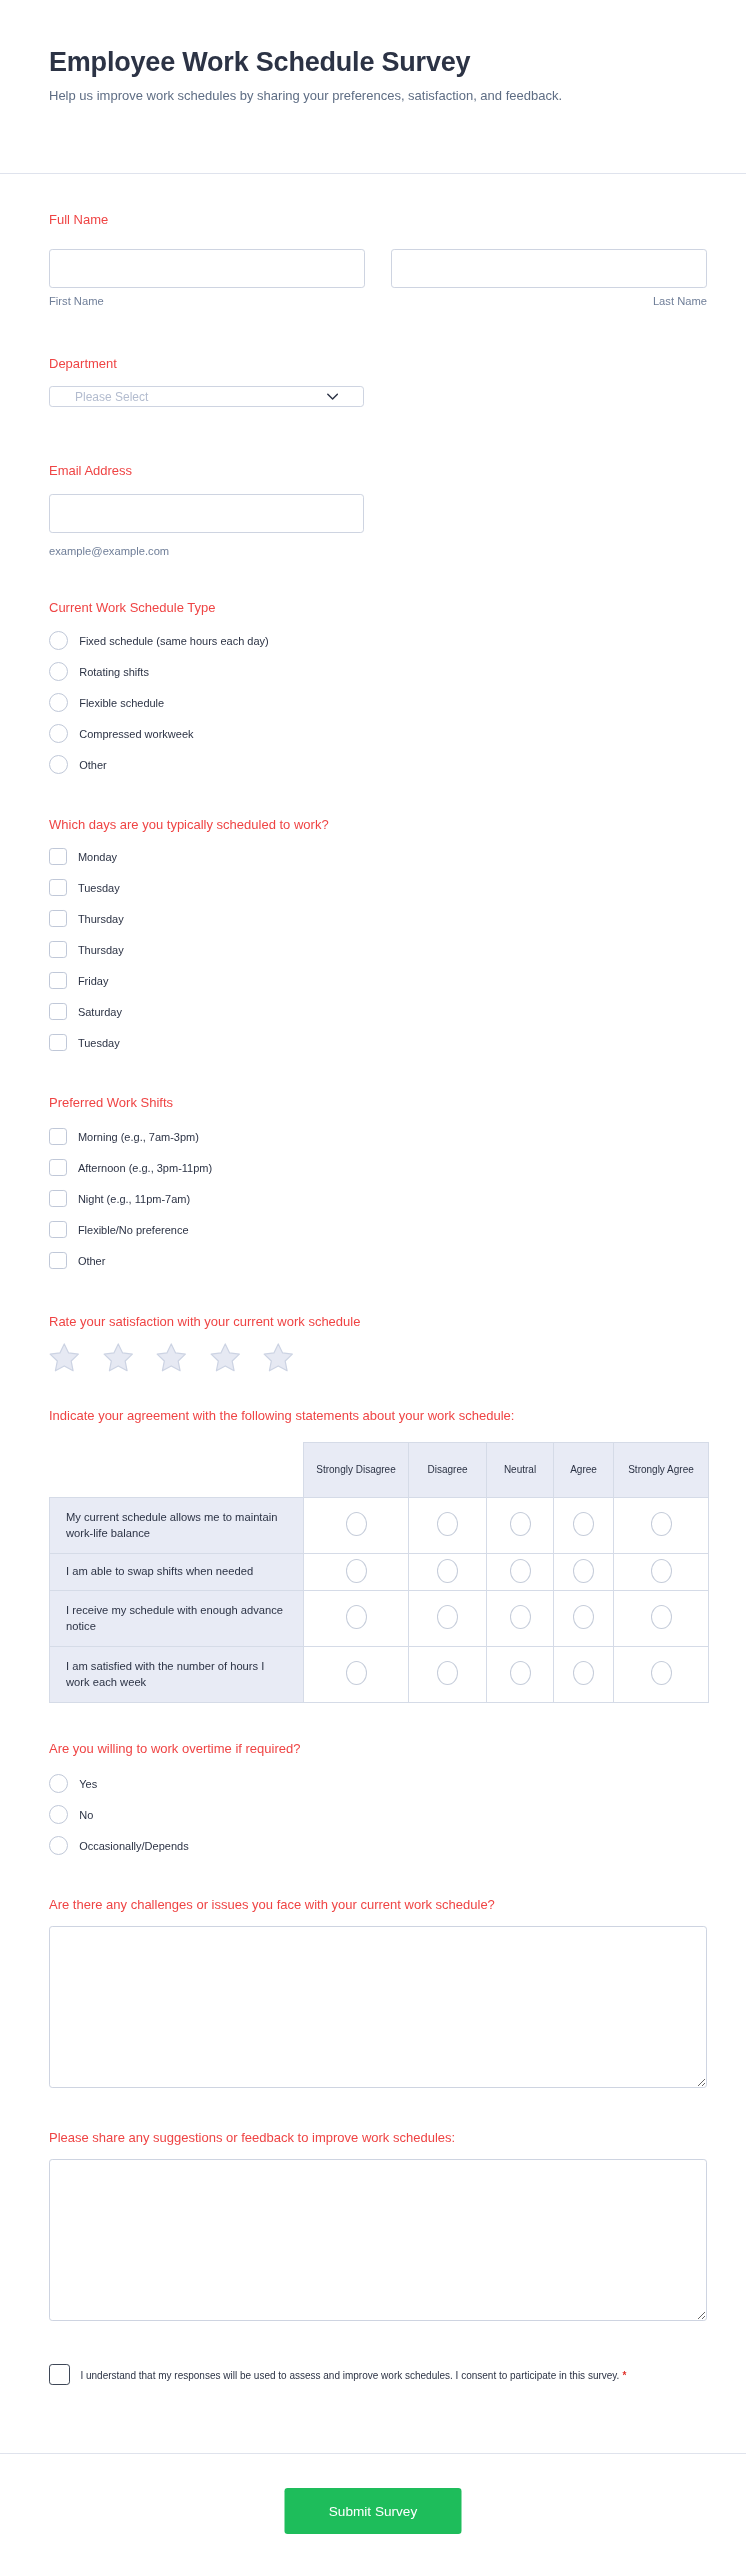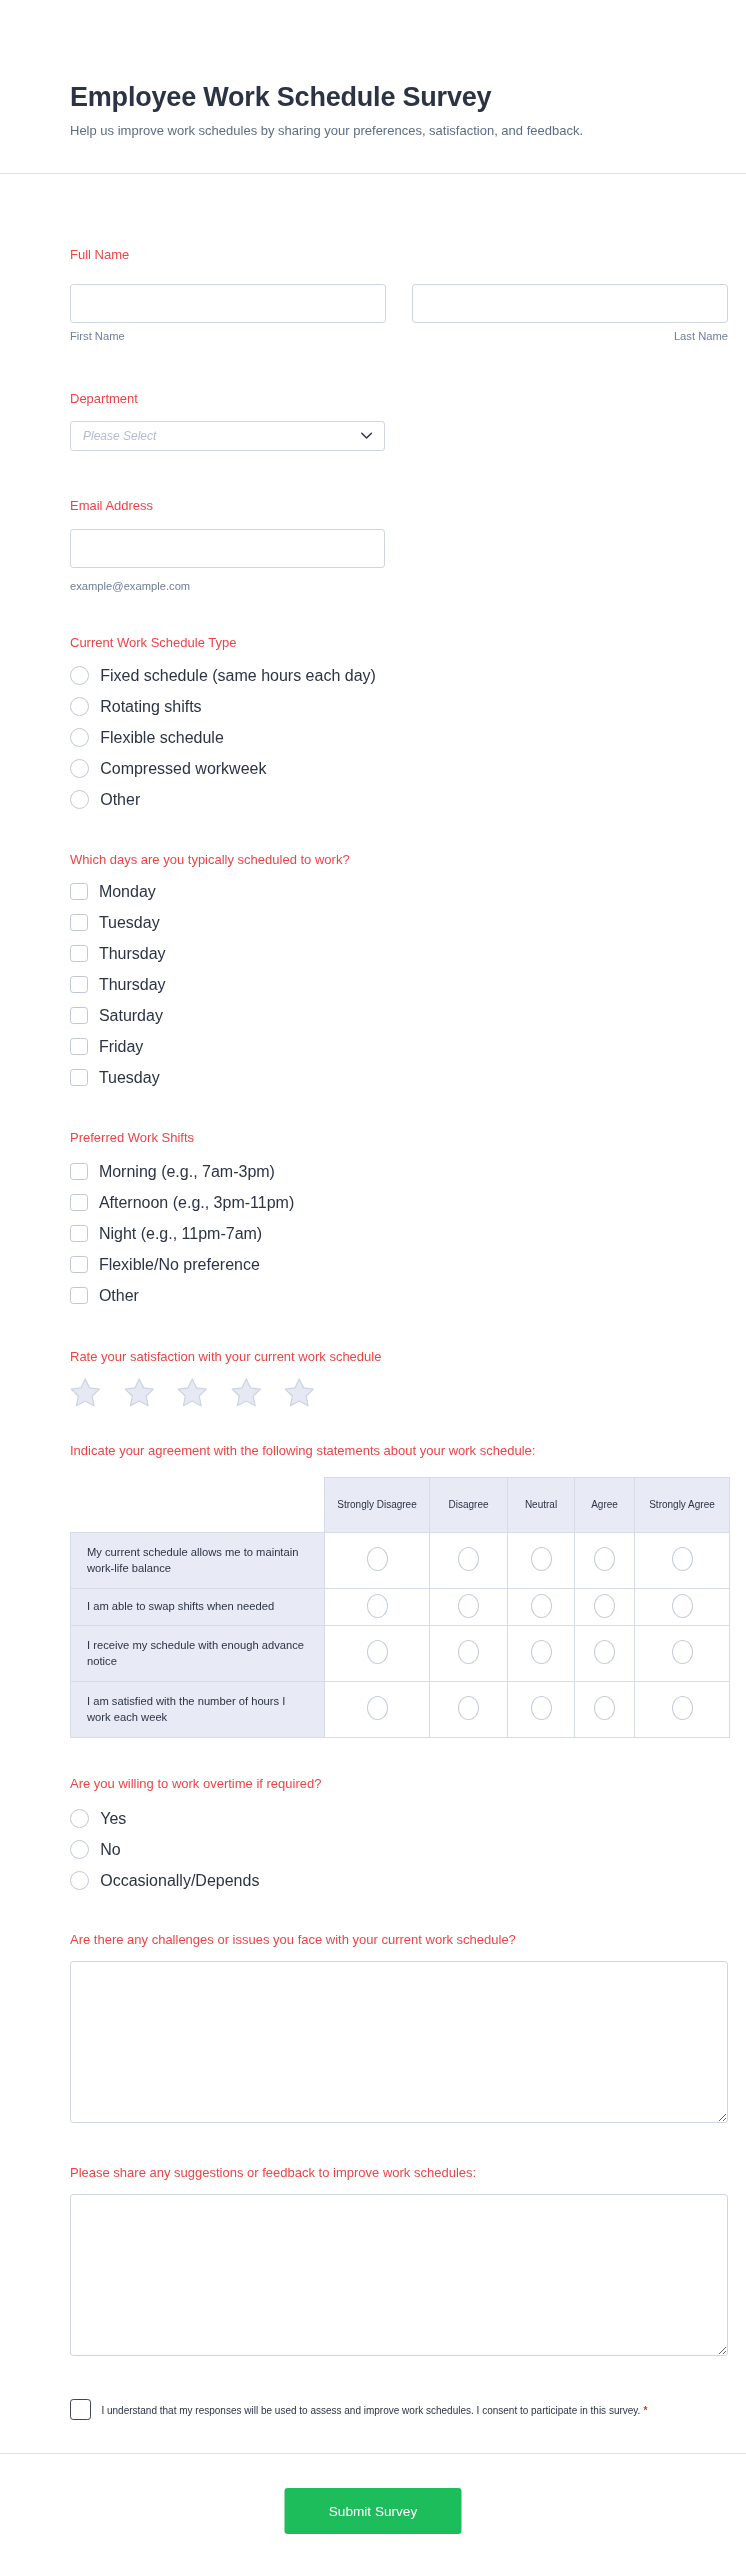--- a/index.html
+++ b/index.html
@@ -3,21 +3,21 @@
 <meta charset="utf-8">
 <style>
   * { box-sizing: border-box; margin: 0; padding: 0; }
   html, body { background: #ffffff; }
   body {
     width: 746px; height: 2576px; position: relative; overflow: hidden;
     font-family: "Liberation Sans", sans-serif; color: #2c3345;
   }
   #page { position: relative; width: 746px; height: 2576px; background: #fff; }
 
-  .abs { position: absolute; left: 70px; width: 658px; margin-top: 35px; }
+  .abs { position: absolute; left: 49px; width: 658px; }
 
   .form-title { top: 47px; font-size: 27px; font-weight: 700; color: #2c3345; letter-spacing: -0.2px; }
   .form-subtitle { top: 83px; font-size: 13px; line-height: 25px; color: #5e6d84; width: 610px; }
   .divider { position: absolute; left: 0; width: 746px; height: 0.8px; background: #dfe3ed; }
   .divider.top { top: 173px; }
   .divider.bottom { top: 2453px; }
 
   .q-label { font-size: 13px; font-weight: 500; color: #ef4444; }
 
   .text-input, .textarea, .select {
@@ -28,39 +28,39 @@
   .text-input::placeholder, .textarea::placeholder { color: #b3bccf; }
 
   .name-row { top: 249px; display: flex; justify-content: space-between; }
   .name-row .text-input { width: 316px; }
   .sublabel-row { top: 295px; display: flex; justify-content: space-between; }
   .sublabel { font-size: 11.2px; color: #6f7e98; }
   .sublabel.last { margin-left: 294px; }
 
   .select-wrap { top: 386px; width: 315px; position: absolute; }
   .select {
-    width: 315px; height: 30px; display: flex; align-items: center;
-    padding: 0 12px; justify-content: space-between; cursor: pointer; font-style: italic;
+    width: 315px; height: 21px; display: flex; align-items: center;
+    padding: 0 25px; justify-content: space-between; cursor: pointer;
   }
   .select .ph { color: #b3bccf; font-size: 12px; }
 
   .email-input { top: 494px; width: 315px; }
   .email-sub { top: 545px; }
 
   .opt-group { display: flex; flex-direction: column; }
   .opt-row { display: flex; align-items: center; height: 19px; margin-bottom: 12px; cursor: pointer; }
   .radio {
     width: 19px; height: 19px; border: 0.8px solid #c0c8d8; border-radius: 50%;
     background: #fff; flex: 0 0 19px;
   }
   .checkbox {
     width: 17.7px; height: 17.7px; border: 0.8px solid #c0c8d8; border-radius: 3.2px;
     background: #fff; flex: 0 0 17.7px;
   }
-  .opt-text { margin-left: 11.2px; font-size: 16px; color: #2c3345; }
+  .opt-text { margin-left: 11.2px; font-size: 11px; color: #2c3345; }
 
   .stars { top: 1342px; display: flex; gap: 23px; }
   .star { width: 30.5px; height: 30.5px; cursor: pointer; }
 
   table.matrix { top: 1442px; border-collapse: collapse; table-layout: fixed; width: 658px; }
   table.matrix col.c0 { width: 254px; }
   table.matrix col.c1 { width: 105px; }
   table.matrix col.c2 { width: 78px; }
   table.matrix col.c3 { width: 67px; }
   table.matrix col.c4 { width: 60px; }
@@ -172,25 +172,25 @@
     <div class="opt-row">
       <span class="checkbox"></span>
       <span class="opt-text">Thursday</span>
     </div>
     <div class="opt-row">
       <span class="checkbox"></span>
       <span class="opt-text">Thursday</span>
     </div>
     <div class="opt-row">
       <span class="checkbox"></span>
+      <span class="opt-text">Friday</span>
+    </div>
+    <div class="opt-row">
+      <span class="checkbox"></span>
       <span class="opt-text">Saturday</span>
-    </div>
-    <div class="opt-row">
-      <span class="checkbox"></span>
-      <span class="opt-text">Friday</span>
     </div>
     <div class="opt-row">
       <span class="checkbox"></span>
       <span class="opt-text">Tuesday</span>
     </div>
   </div>
 
   <div class="abs q-label" style="top:1095px">Preferred Work Shifts</div>
   <div class="abs opt-group" style="top:1127px">
     <div class="opt-row">

